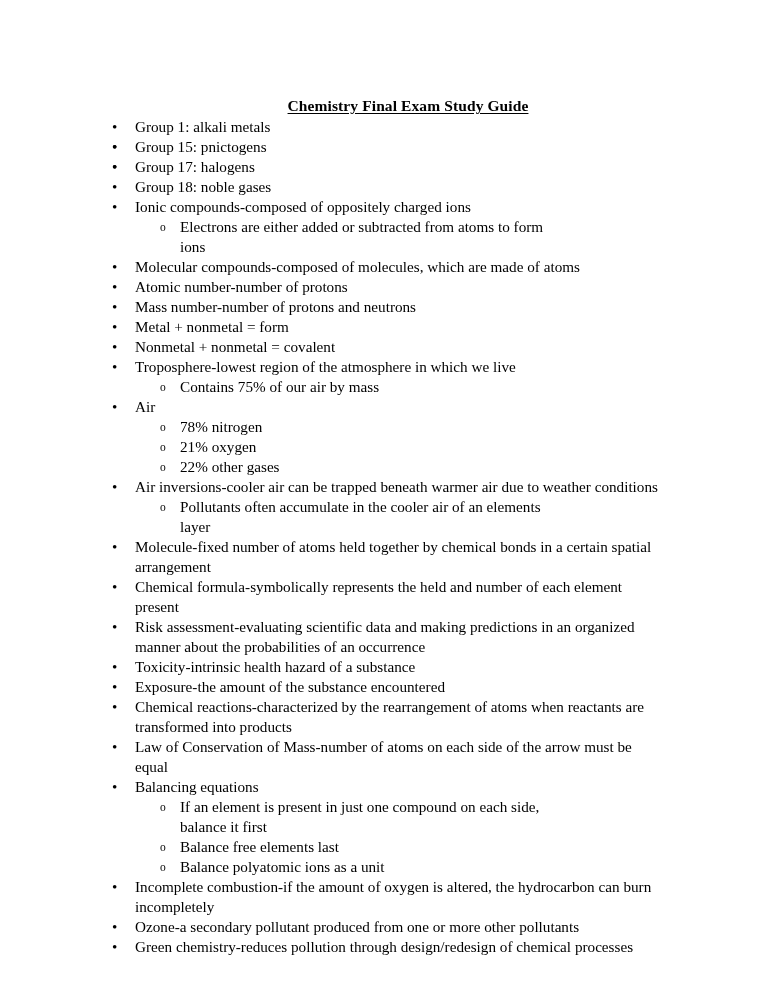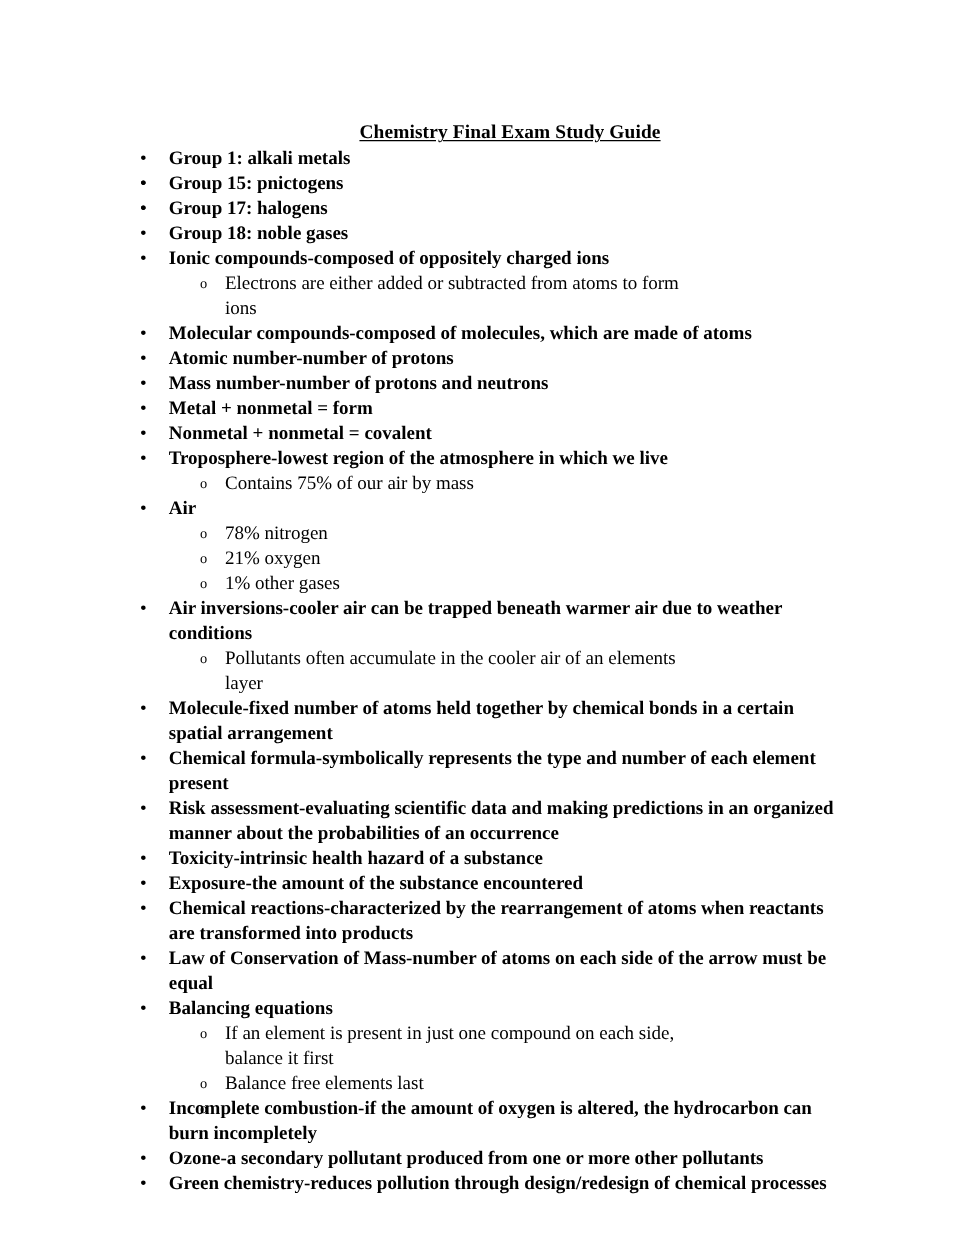--- a/index.html
+++ b/index.html
@@ -68,21 +68,20 @@
     position: absolute;
     left: 112px;
     top: 0;
     width: 12px;
     line-height: 20px;
     font-size: 15.2px;
     text-align: left;
   }
   li.item1 > .txt {
     display: block;
-    font-weight: bold;
   }
 
   ul.lvl2 {
     list-style: none;
     margin: 0;
     padding: 0;
   }
   li.item2 {
     position: relative;
     margin: 0;
@@ -182,41 +181,41 @@
             <li class="item2">
               <span class="bullet2">o</span>
               <span class="txt">78% nitrogen</span>
             </li>
             <li class="item2">
               <span class="bullet2">o</span>
               <span class="txt">21% oxygen</span>
             </li>
             <li class="item2">
               <span class="bullet2">o</span>
-              <span class="txt">1% other gases</span>
+              <span class="txt">22% other gases</span>
             </li>
           </ul>
         </li>
         <li class="item1">
           <span class="bullet1">•</span>
           <span class="txt">Air inversions-cooler air can be trapped beneath warmer air due to weather conditions</span>
           <ul class="lvl2">
             <li class="item2">
               <span class="bullet2">o</span>
               <span class="txt">Pollutants often accumulate in the cooler air of an elements layer</span>
             </li>
           </ul>
         </li>
         <li class="item1">
           <span class="bullet1">•</span>
           <span class="txt">Molecule-fixed number of atoms held together by chemical bonds in a certain spatial arrangement</span>
         </li>
         <li class="item1">
           <span class="bullet1">•</span>
-          <span class="txt">Chemical formula-symbolically represents the type and number of each element present</span>
+          <span class="txt">Chemical formula-symbolically represents the held and number of each element present</span>
         </li>
         <li class="item1">
           <span class="bullet1">•</span>
           <span class="txt">Risk assessment-evaluating scientific data and making predictions in an organized manner about the probabilities of an occurrence</span>
         </li>
         <li class="item1">
           <span class="bullet1">•</span>
           <span class="txt">Toxicity-intrinsic health hazard of a substance</span>
         </li>
         <li class="item1">
@@ -238,20 +237,21 @@
             <li class="item2">
               <span class="bullet2">o</span>
               <span class="txt">If an element is present in just one compound on each side, balance it first</span>
             </li>
             <li class="item2">
               <span class="bullet2">o</span>
               <span class="txt">Balance free elements last</span>
             </li>
             <li class="item2">
               <span class="bullet2">o</span>
+              <span class="txt">Balance polyatomic ions as a unit</span>
             </li>
           </ul>
         </li>
         <li class="item1">
           <span class="bullet1">•</span>
           <span class="txt">Incomplete combustion-if the amount of oxygen is altered, the hydrocarbon can burn incompletely</span>
         </li>
         <li class="item1">
           <span class="bullet1">•</span>
           <span class="txt">Ozone-a secondary pollutant produced from one or more other pollutants</span>

